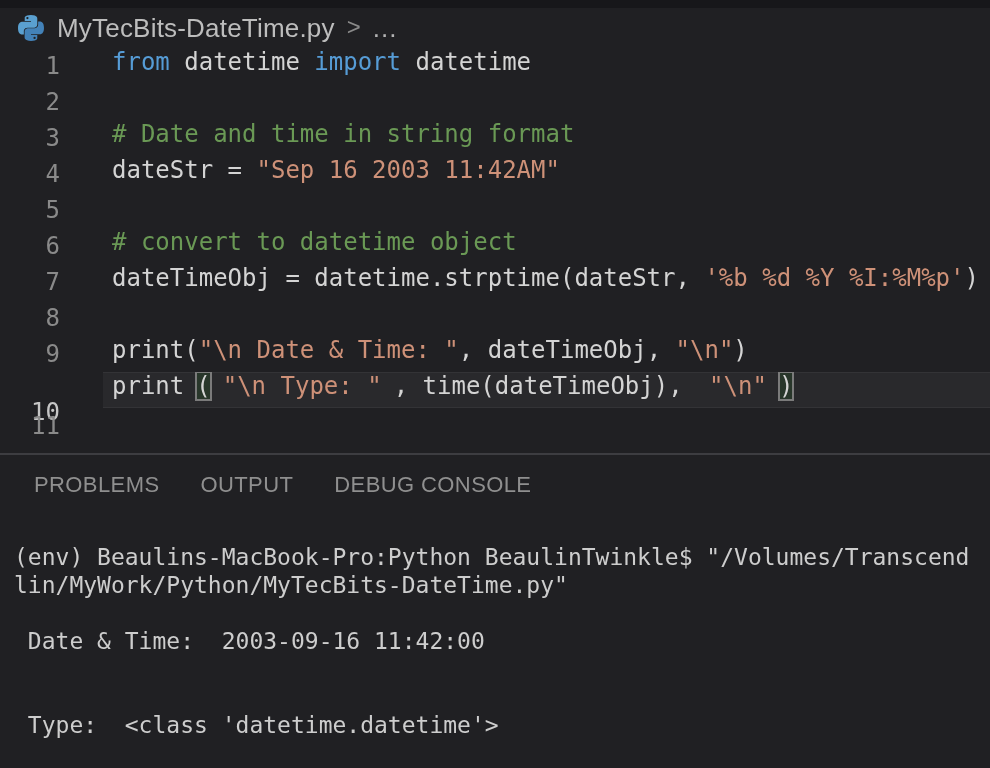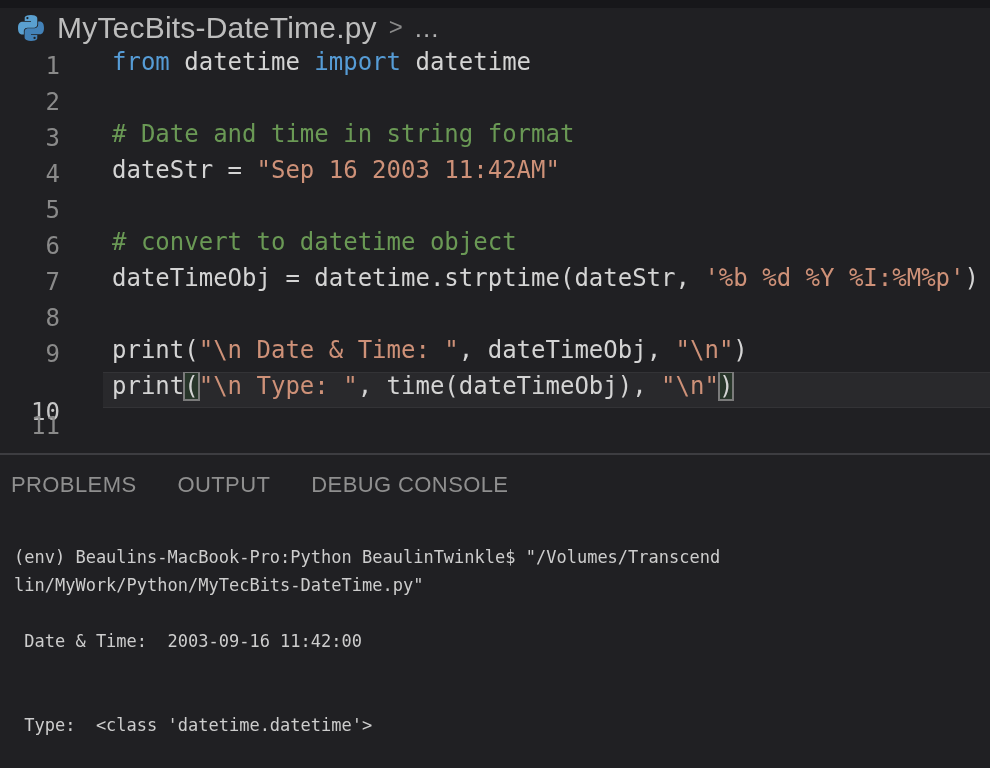--- a/index.html
+++ b/index.html
@@ -6,48 +6,49 @@
   body{
     width:990px;height:768px;overflow:hidden;
     background:#202023;
     font-family:"Liberation Sans", sans-serif;
     -webkit-user-select:none;
   }
   .top-strip{height:8px;background:#17171a;}
   
   .breadcrumb{height:40px;display:flex;align-items:center;padding-left:18px;}
   .py-icon{width:26px;height:26px;margin-right:13px;flex:none;}
-  .crumb-file{font-size:30px;color:#bdbdbd;letter-spacing:.2px;}
+  .crumb-file{font-size:26px;color:#bdbdbd;letter-spacing:.2px;}
   .crumb-chevron{font-size:24px;color:#8a8a8a;margin:0 12px 2px 12px;}
   .crumb-ellipsis{font-size:26px;color:#b3b3b3;letter-spacing:1px;}
   
   .editor{padding-bottom:9px;font-family:"DejaVu Sans Mono", monospace;font-size:24px;}
   .line{height:36px;display:flex;align-items:center;white-space:pre;}
   .gutter{width:60px;padding-right:43px;flex:none;text-align:right;color:#8a8a8a;}
   .code{flex:1;height:100%;display:flex;align-items:flex-start;padding-left:9px;overflow:hidden;}
   .line.current .code{
     background:rgba(255,255,255,0.045);
     box-shadow:inset 0 1px 0 rgba(255,255,255,0.05), inset 0 -1px 0 rgba(255,255,255,0.05);
+    gap:12px;
   }
   .line.current .gutter{color:#c6c6c6;margin-top:44px;}
   .tok-kw{color:#569cd6;}
   .tok-pl{color:#d4d4d4;}
   .tok-cm{color:#6a9955;}
   .tok-st{color:#ce9178;}
   .tok-bm{outline:2px solid #7b7b7b;outline-offset:-1px;background:rgba(40,80,40,0.35);}
   
   .panel-sep{height:0;border-top:2px solid #3d3d41;}
-  .panel-tabs{height:60px;display:flex;align-items:stretch;padding-left:11px;}
+  .panel-tabs{height:60px;display:flex;align-items:stretch;padding-left:34px;}
   .tab{display:flex;align-items:center;margin-right:41px;cursor:pointer;
        font-size:22px;letter-spacing:.4px;color:#8f8f8f;border-bottom:2px solid transparent;
        padding-top:2px;}
   .tab.active{color:#e8e8e8;border-bottom-color:#a8a8a8;}
   
   .terminal{padding:28px 0 0 14px;font-family:"DejaVu Sans Mono", monospace;
-            font-size:17px;color:#cdcdcd;}
+            font-size:23px;color:#cdcdcd;}
   .trow{height:28px;line-height:28px;white-space:pre;overflow:hidden;}
 </style>
 </head>
 <body>
 
 <div class="top-strip"></div>
 
 <div class="breadcrumb">
   <svg class="py-icon" viewBox="0 0 24 24" aria-hidden="true">
     <path fill="#5aa0d0" d="M11.9 0C5.8 0 6.2 2.7 6.2 2.7l.01 2.8h5.8v.8H3.9S0 5.9 0 12.1c0 6.2 3.4 6 3.4 6h2v-2.9s-.1-3.4 3.4-3.4h5.7s3.3.1 3.3-3.2V3.4S18.4 0 11.9 0zM8.7 1.8a1 1 0 1 1 0 2.1 1 1 0 0 1 0-2.1z"></path>

